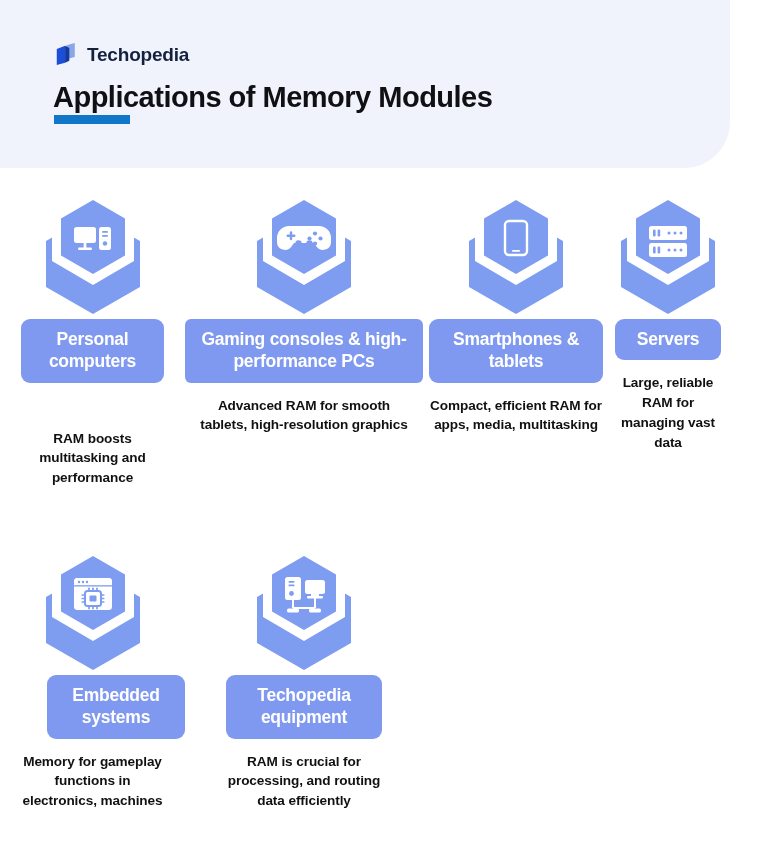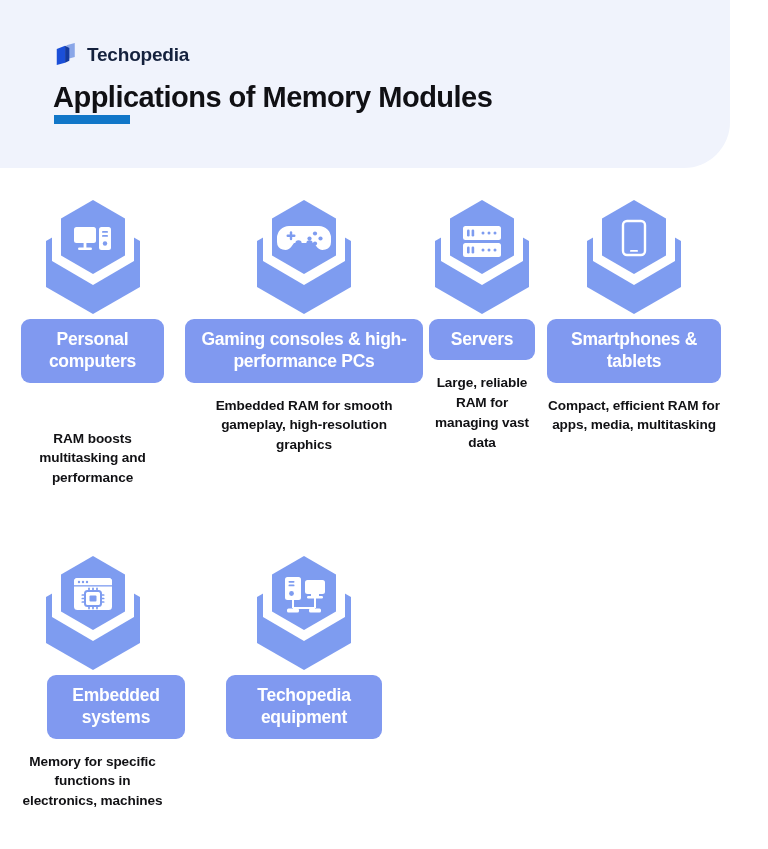--- a/index.html
+++ b/index.html
@@ -125,21 +125,21 @@
     color: #111114;
     text-align: center;
     line-height: 1.45;
     letter-spacing: -0.1px;
   }
 
   
   .cell-0 .badge { width: 143px; }
   .cell-0 .desc  { width: 160px; margin-top: 46px; }
 
-  .cell-1 .badge { width: 238px; }
+  .cell-1 .badge { width: 238px; border-radius: 6px; }
   .cell-1 .desc  { width: 222px; }
 
   .cell-2 .badge { width: 106px; }
   .cell-2 .desc  { width: 118px; }
 
   .cell-3 .badge { width: 174px; }
   .cell-3 .desc  { width: 186px; }
 
   .cell-4 .badge { width: 138px; margin-left: 47px; }
   .cell-4 .desc  { width: 152px; }
@@ -209,21 +209,35 @@
             <circle cx="70" cy="43.5" r="2.1"></circle>
             <circle cx="75.5" cy="48.5" r="2.1"></circle>
             <circle cx="64.5" cy="48.5" r="2.1"></circle>
             <circle cx="70" cy="53.5" r="2.1"></circle>
             <circle cx="53.5" cy="53.5" r="3.2"></circle>
             <circle cx="64.5" cy="53.5" r="3.2"></circle>
           </g>
         </svg>
       </div>
       <div class="badge">Gaming consoles &amp; high-performance PCs</div>
-      <div class="desc">Embedded RAM for smooth gameplay, high-resolution graphics</div>
+      <div class="desc">Advanced RAM for smooth tablets, high-resolution graphics</div>
+    </div>
+
+    <div class="cell cell-3">
+      <div class="hex-wrap">
+        <svg viewBox="0 0 118 124" xmlns="http://www.w3.org/2000/svg">
+          <path d="M59 24 L106 51 L106 97 L59 124 L12 97 L12 51 Z" fill="#7e9cf0"></path>
+          <path d="M59 0 L100 24 L100 71 L59 95 L18 71 L18 24 Z" fill="#ffffff"></path>
+          <path d="M59 10 L91 28.5 L91 65.5 L59 84 L27 65.5 L27 28.5 Z" fill="#7e9cf0"></path>
+          <rect x="48" y="31" width="22" height="34" rx="4" fill="none" stroke="#ffffff" stroke-width="2.4"></rect>
+          <rect x="55" y="60" width="8" height="1.8" rx="0.9" fill="#ffffff"></rect>
+        </svg>
+      </div>
+      <div class="badge">Smartphones &amp; tablets</div>
+      <div class="desc">Compact, efficient RAM for apps, media, multitasking</div>
     </div>
 
     <div class="cell cell-2">
       <div class="hex-wrap">
         <svg viewBox="0 0 118 124" xmlns="http://www.w3.org/2000/svg">
           <path d="M59 24 L106 51 L106 97 L59 124 L12 97 L12 51 Z" fill="#7e9cf0"></path>
           <path d="M59 0 L100 24 L100 71 L59 95 L18 71 L18 24 Z" fill="#ffffff"></path>
           <path d="M59 10 L91 28.5 L91 65.5 L59 84 L27 65.5 L27 28.5 Z" fill="#7e9cf0"></path>
           <g fill="#ffffff">
             <rect x="40" y="36" width="38" height="14" rx="2.5"></rect>
@@ -238,34 +252,20 @@
             <rect x="44" y="56.5" width="2.6" height="7" rx="1.2"></rect>
             <rect x="48.6" y="56.5" width="2.6" height="7" rx="1.2"></rect>
             <circle cx="60" cy="60" r="1.5"></circle>
             <circle cx="66" cy="60" r="1.5"></circle>
             <circle cx="72" cy="60" r="1.5"></circle>
           </g>
         </svg>
       </div>
       <div class="badge">Servers</div>
       <div class="desc">Large, reliable RAM for managing vast data</div>
-    </div>
-
-    <div class="cell cell-3">
-      <div class="hex-wrap">
-        <svg viewBox="0 0 118 124" xmlns="http://www.w3.org/2000/svg">
-          <path d="M59 24 L106 51 L106 97 L59 124 L12 97 L12 51 Z" fill="#7e9cf0"></path>
-          <path d="M59 0 L100 24 L100 71 L59 95 L18 71 L18 24 Z" fill="#ffffff"></path>
-          <path d="M59 10 L91 28.5 L91 65.5 L59 84 L27 65.5 L27 28.5 Z" fill="#7e9cf0"></path>
-          <rect x="48" y="31" width="22" height="34" rx="4" fill="none" stroke="#ffffff" stroke-width="2.4"></rect>
-          <rect x="55" y="60" width="8" height="1.8" rx="0.9" fill="#ffffff"></rect>
-        </svg>
-      </div>
-      <div class="badge">Smartphones &amp; tablets</div>
-      <div class="desc">Compact, efficient RAM for apps, media, multitasking</div>
     </div>
 
     <div class="cell cell-4">
       <div class="hex-wrap">
         <svg viewBox="0 0 118 124" xmlns="http://www.w3.org/2000/svg">
           <path d="M59 24 L106 51 L106 97 L59 124 L12 97 L12 51 Z" fill="#7e9cf0"></path>
           <path d="M59 0 L100 24 L100 71 L59 95 L18 71 L18 24 Z" fill="#ffffff"></path>
           <path d="M59 10 L91 28.5 L91 65.5 L59 84 L27 65.5 L27 28.5 Z" fill="#7e9cf0"></path>
           <rect x="40" y="32" width="38" height="32" rx="3.5" fill="#ffffff"></rect>
           <rect x="40" y="32" width="38" height="7.5" rx="3.5" fill="#ffffff"></rect>
@@ -289,21 +289,21 @@
             <line x1="48.3" y1="49" x2="51" y2="49"></line>
             <line x1="48.3" y1="52.5" x2="51" y2="52.5"></line>
             <line x1="48.3" y1="56" x2="51" y2="56"></line>
             <line x1="67" y1="49" x2="69.7" y2="49"></line>
             <line x1="67" y1="52.5" x2="69.7" y2="52.5"></line>
             <line x1="67" y1="56" x2="69.7" y2="56"></line>
           </g>
         </svg>
       </div>
       <div class="badge">Embedded systems</div>
-      <div class="desc">Memory for specific functions in electronics, machines</div>
+      <div class="desc">Memory for gameplay functions in electronics, machines</div>
     </div>
 
     <div class="cell cell-5">
       <div class="hex-wrap">
         <svg viewBox="0 0 118 124" xmlns="http://www.w3.org/2000/svg">
           <path d="M59 24 L106 51 L106 97 L59 124 L12 97 L12 51 Z" fill="#7e9cf0"></path>
           <path d="M59 0 L100 24 L100 71 L59 95 L18 71 L18 24 Z" fill="#ffffff"></path>
           <path d="M59 10 L91 28.5 L91 65.5 L59 84 L27 65.5 L27 28.5 Z" fill="#7e9cf0"></path>
           <g stroke="#ffffff" stroke-width="2" fill="none">
             <line x1="48" y1="54" x2="48" y2="62"></line>
@@ -319,16 +319,17 @@
             <rect x="64" y="62.5" width="12" height="4" rx="1.5"></rect>
           </g>
           <g fill="#7e9cf0">
             <rect x="43.5" y="35" width="6" height="1.7" rx="0.85"></rect>
             <rect x="43.5" y="38.6" width="6" height="1.7" rx="0.85"></rect>
             <circle cx="46.5" cy="47.5" r="2.4"></circle>
           </g>
         </svg>
       </div>
       <div class="badge">Techopedia equipment</div>
+      <div class="desc">RAM is crucial for processing, and routing data efficiently</div>
     </div>
 
   </div>
 </div>
 
 </body></html>

